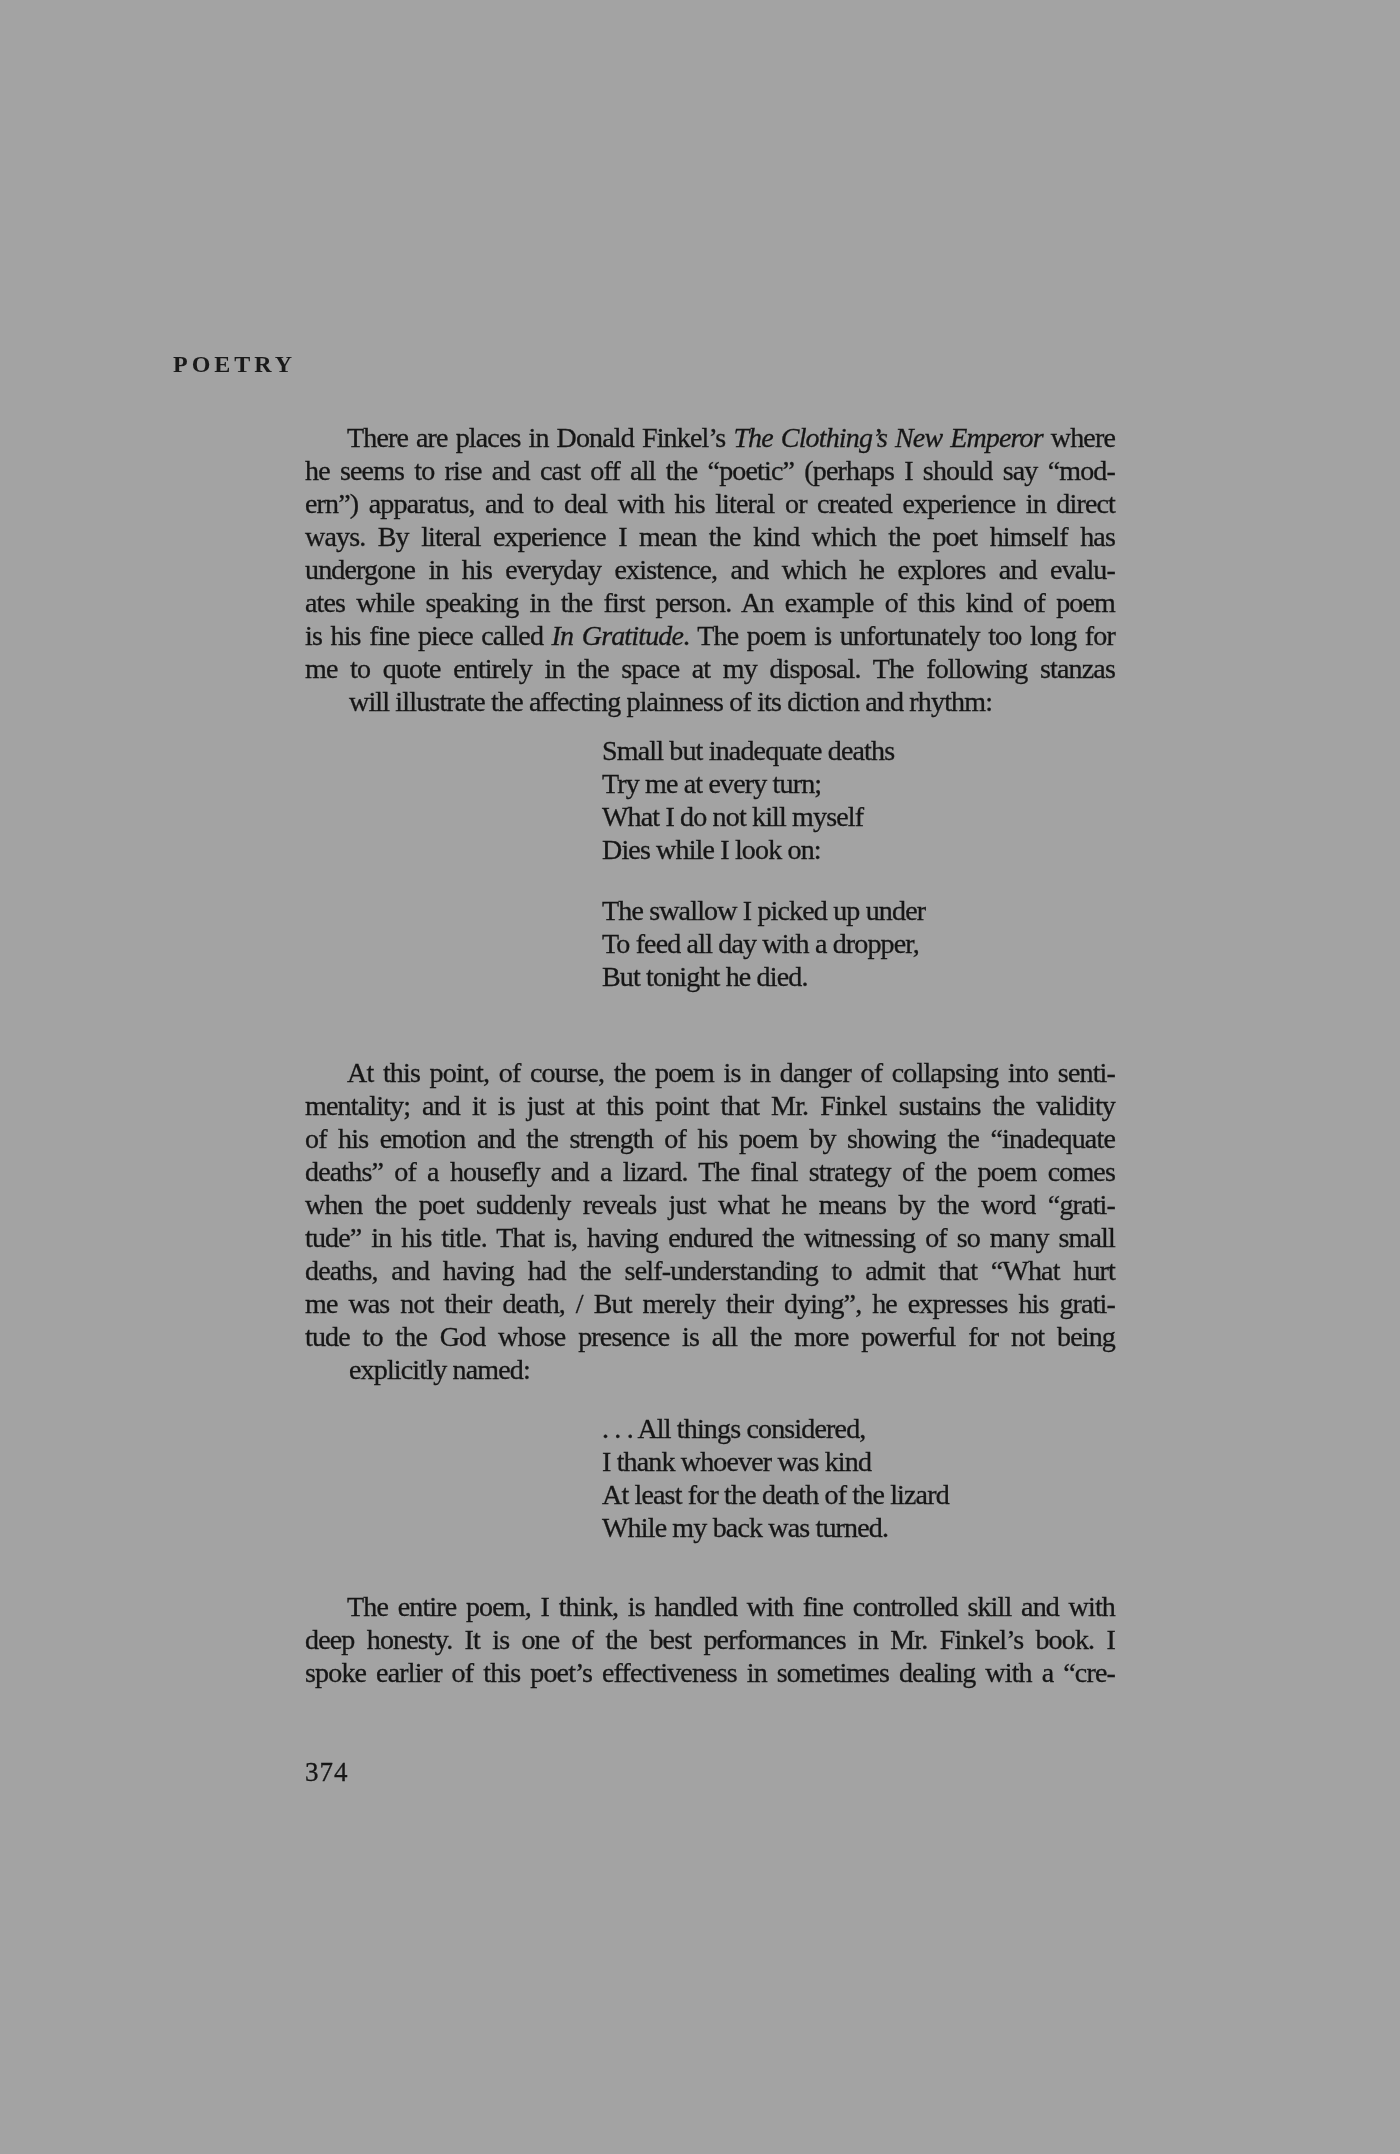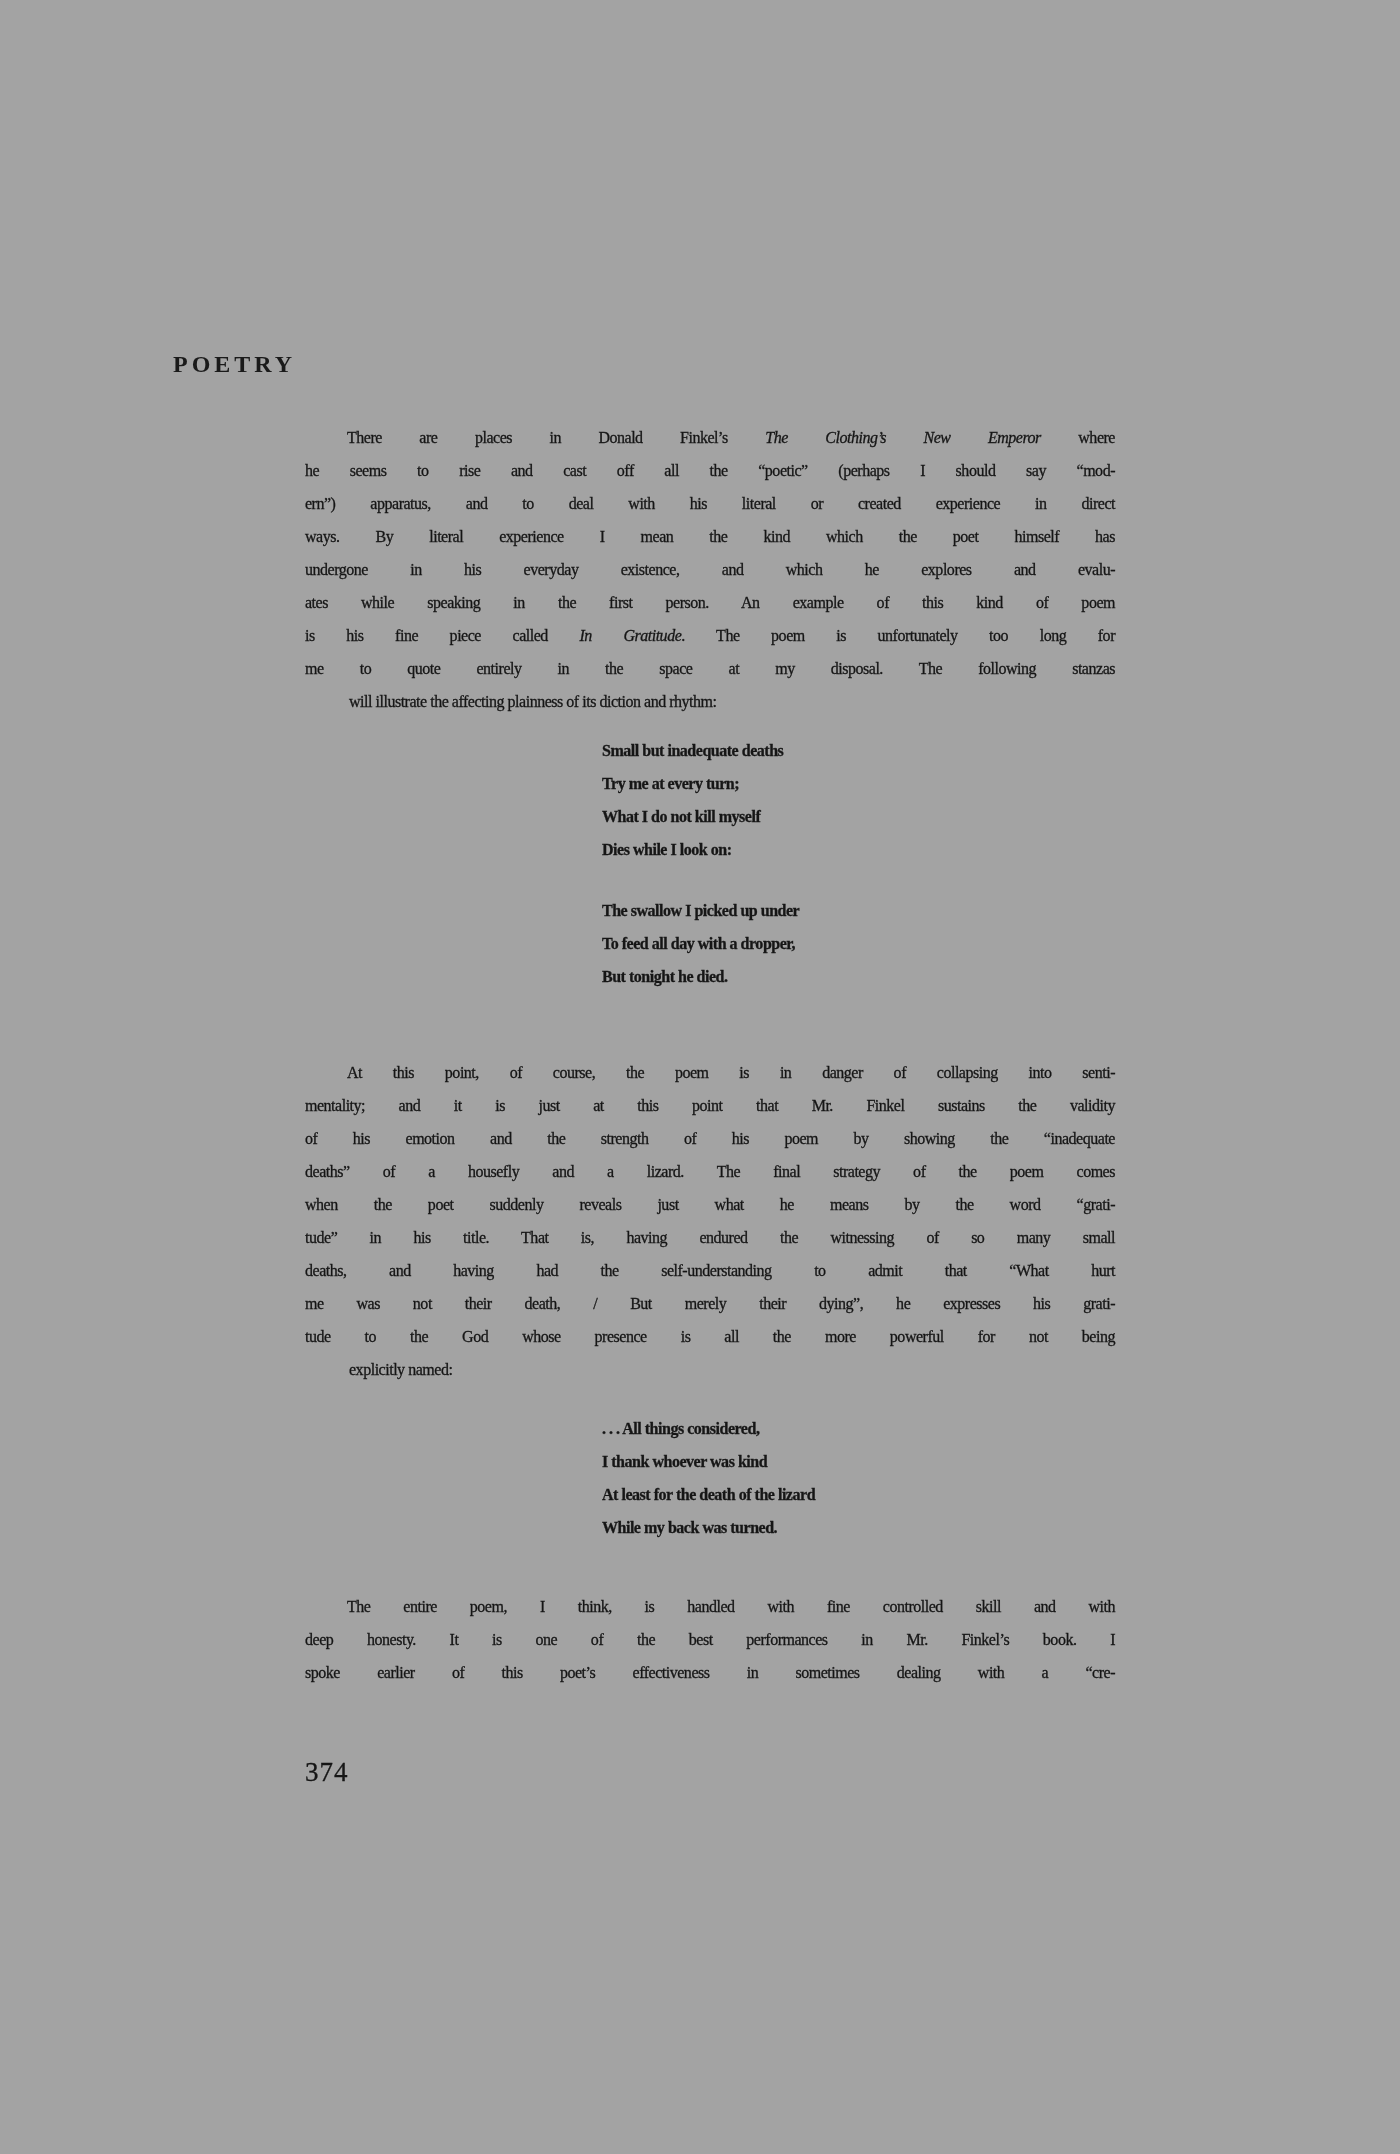--- a/index.html
+++ b/index.html
@@ -39,38 +39,37 @@
   }
   [data-block="p1"]{top:421px;}
   [data-block="s1"]{top:734px;}
   [data-block="s2"]{top:894px;}
   [data-block="p2"]{top:1056px;}
   [data-block="s3"]{top:1412px;}
   [data-block="p3"]{top:1590px;}
   .line{
     line-height:33px;
     height:33px;
-    font-size:16px;
+    font-size:28px;
     letter-spacing:-0.03em;
     -webkit-text-stroke:0.3px #161616;
   }
   .line-justify{
     text-align:justify;
     text-align-last:justify;
   }
   .line-left{
     text-align:left;
     margin-left:44px;
   }
   .paragraph .first-line{
     text-indent:42px;
   }
   .stanza{
     padding-left:253px;
-    font-weight:bold;
   }
   .italic{
     font-style:italic;
   }
   .page-number{
     position:absolute;
     left:305px;
     top:1757px;
     width:810px;
     text-align:left;

